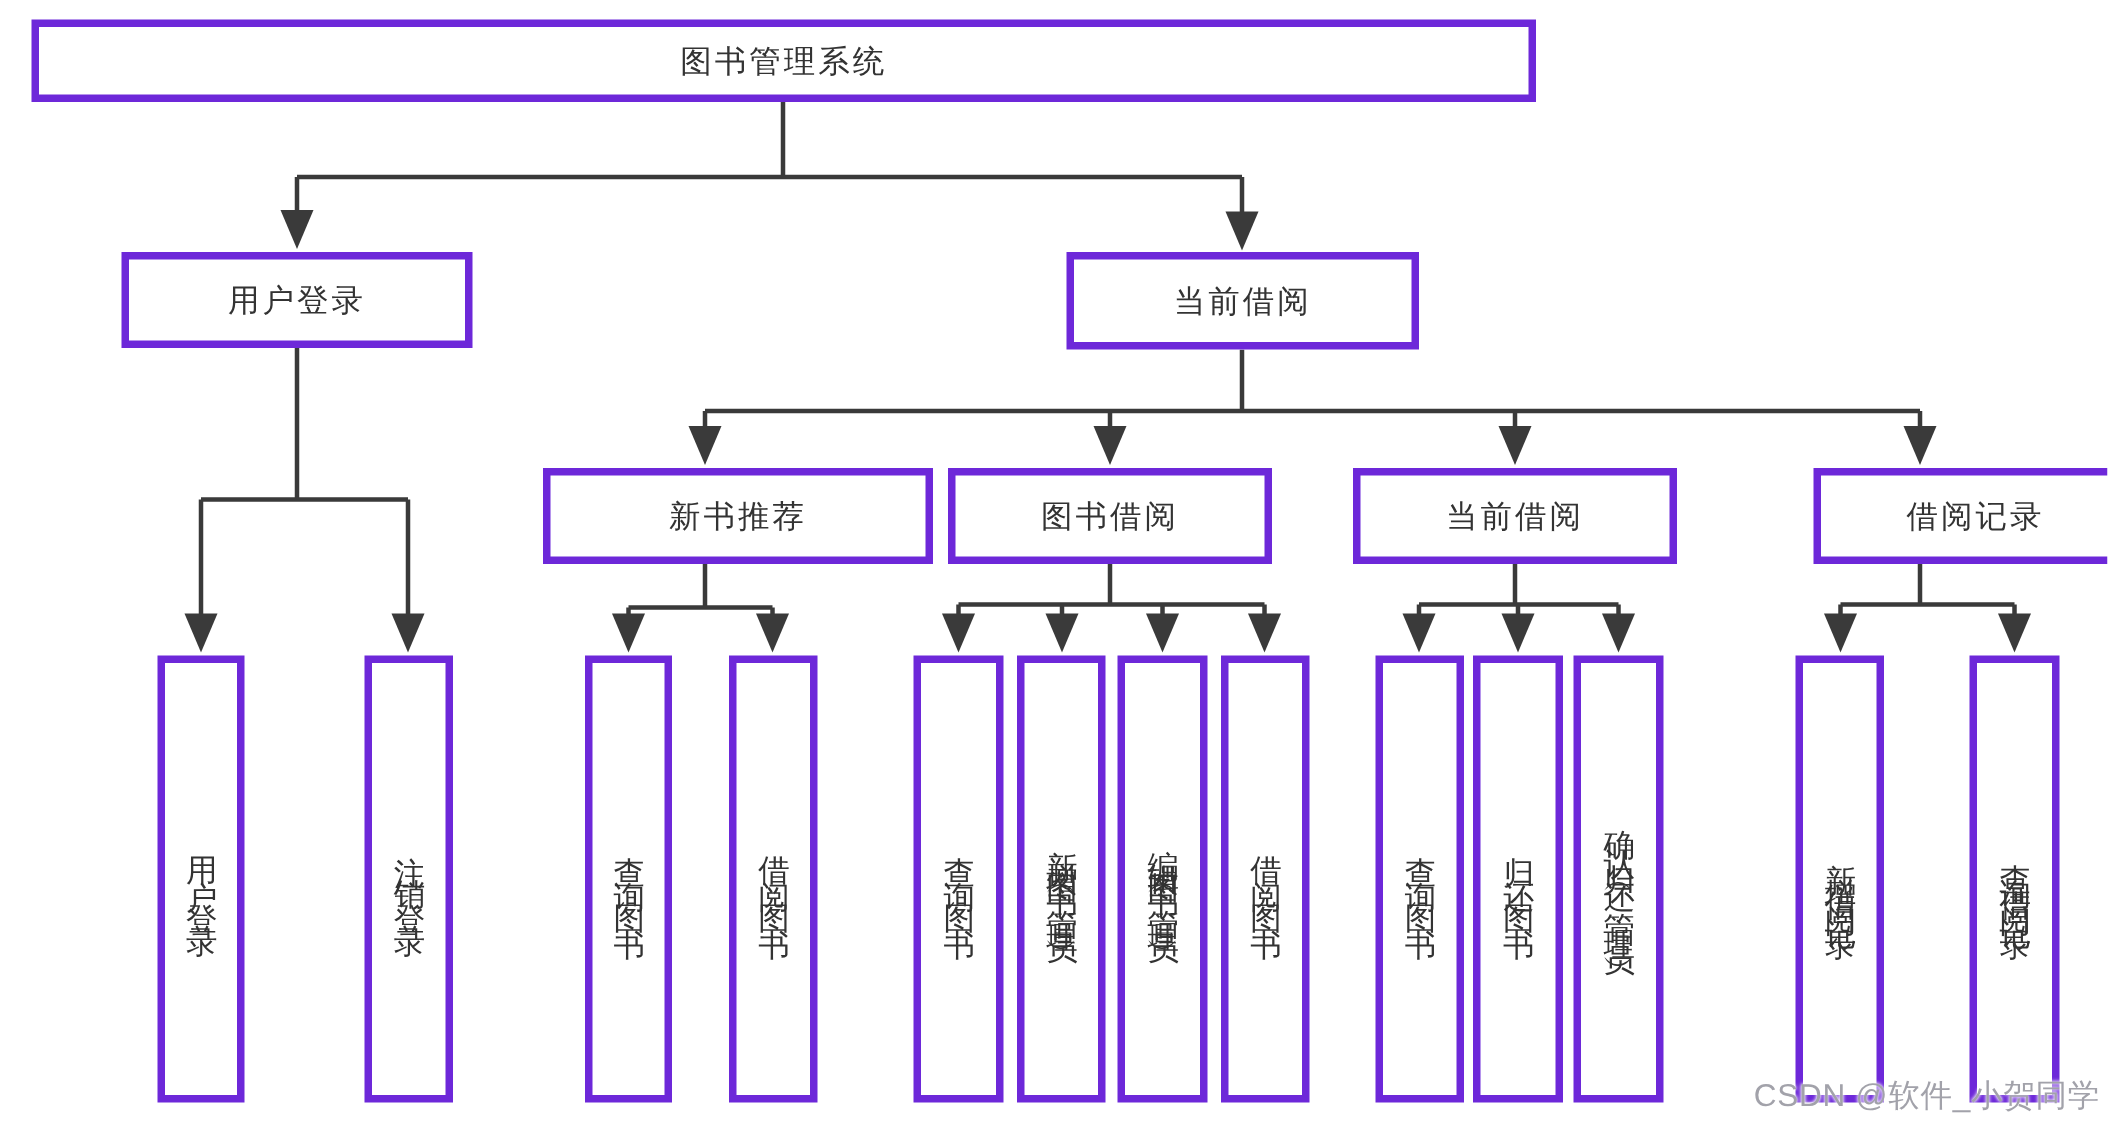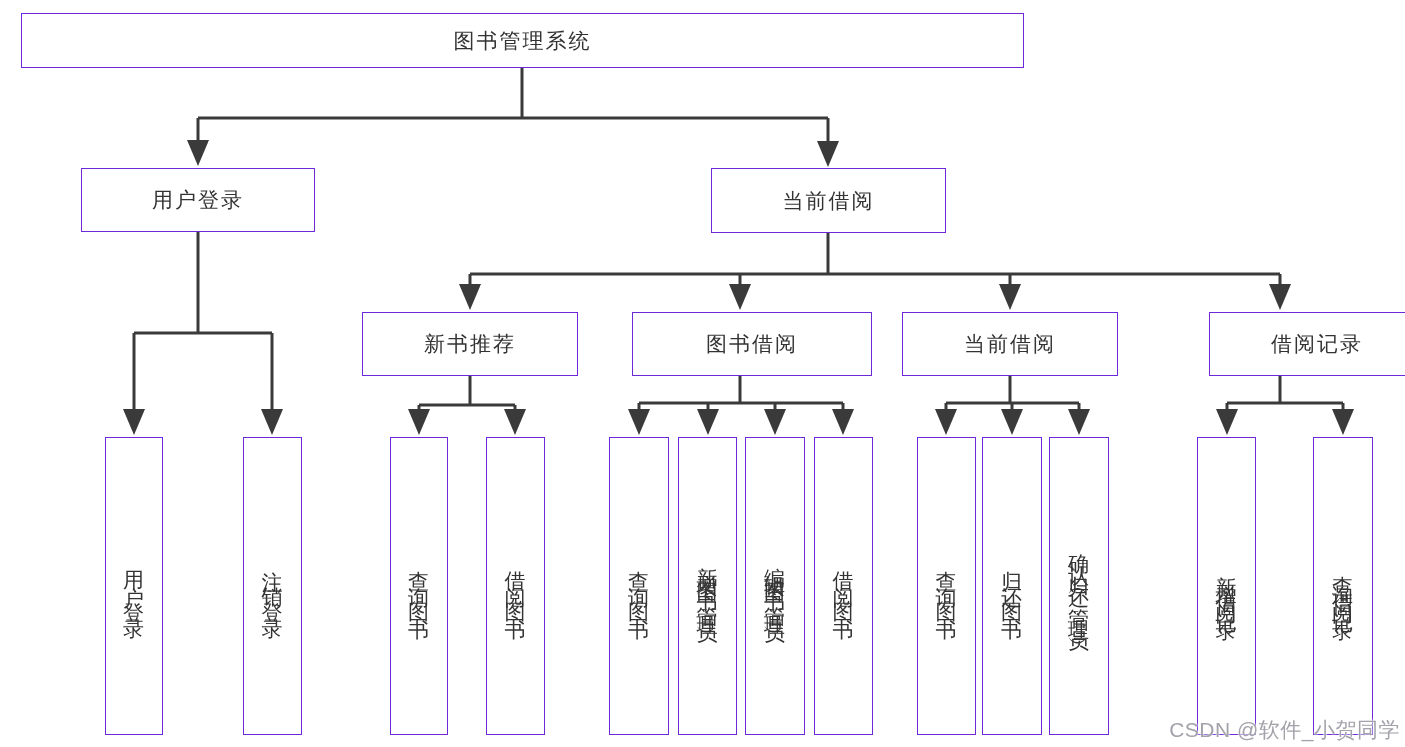--- a/index.html
+++ b/index.html
@@ -7,21 +7,21 @@
     position:relative;
     width:1405px;height:747px;
     background:#ffffff;
     font-family:"Liberation Sans", sans-serif;
     overflow:hidden;
   }
   #wires{position:absolute;left:0;top:0;width:1405px;height:747px;}
   .node{
     position:absolute;
     box-sizing:border-box;
-    border:1px solid #6d28d9;
+    border:5px solid #6d28d9;
     background:#ffffff;
     display:flex;
     align-items:center;
     justify-content:center;
     color:#333333;
   }
   .hnode{font-size:21px;letter-spacing:2px;}
   .vnode{font-size:21px;}
   .vtext{
     writing-mode:vertical-rl;
@@ -88,24 +88,24 @@
     <span>图书管理系统</span>
   </div>
 
   <div class="node hnode" style="left:81px;top:168px;width:234px;height:64px;">
     <span>用户登录</span>
   </div>
   <div class="node hnode" style="left:711px;top:168px;width:235px;height:65px;">
     <span>当前借阅</span>
   </div>
 
-  <div class="node hnode" style="left:362px;top:312px;width:216px;height:64px;">
+  <div class="node hnode" style="left:362px;top:312px;width:260px;height:64px;">
     <span>新书推荐</span>
   </div>
-  <div class="node hnode" style="left:632px;top:312px;width:240px;height:64px;">
+  <div class="node hnode" style="left:632px;top:312px;width:216px;height:64px;">
     <span>图书借阅</span>
   </div>
   <div class="node hnode" style="left:902px;top:312px;width:216px;height:64px;align-items:center;">
     <span>当前借阅</span>
   </div>
   <div class="node hnode" style="left:1209px;top:312px;width:216px;height:64px;">
     <span>借阅记录</span>
   </div>
 
   <div class="node vnode" style="left:105px;top:437px;width:58px;height:298px;">

